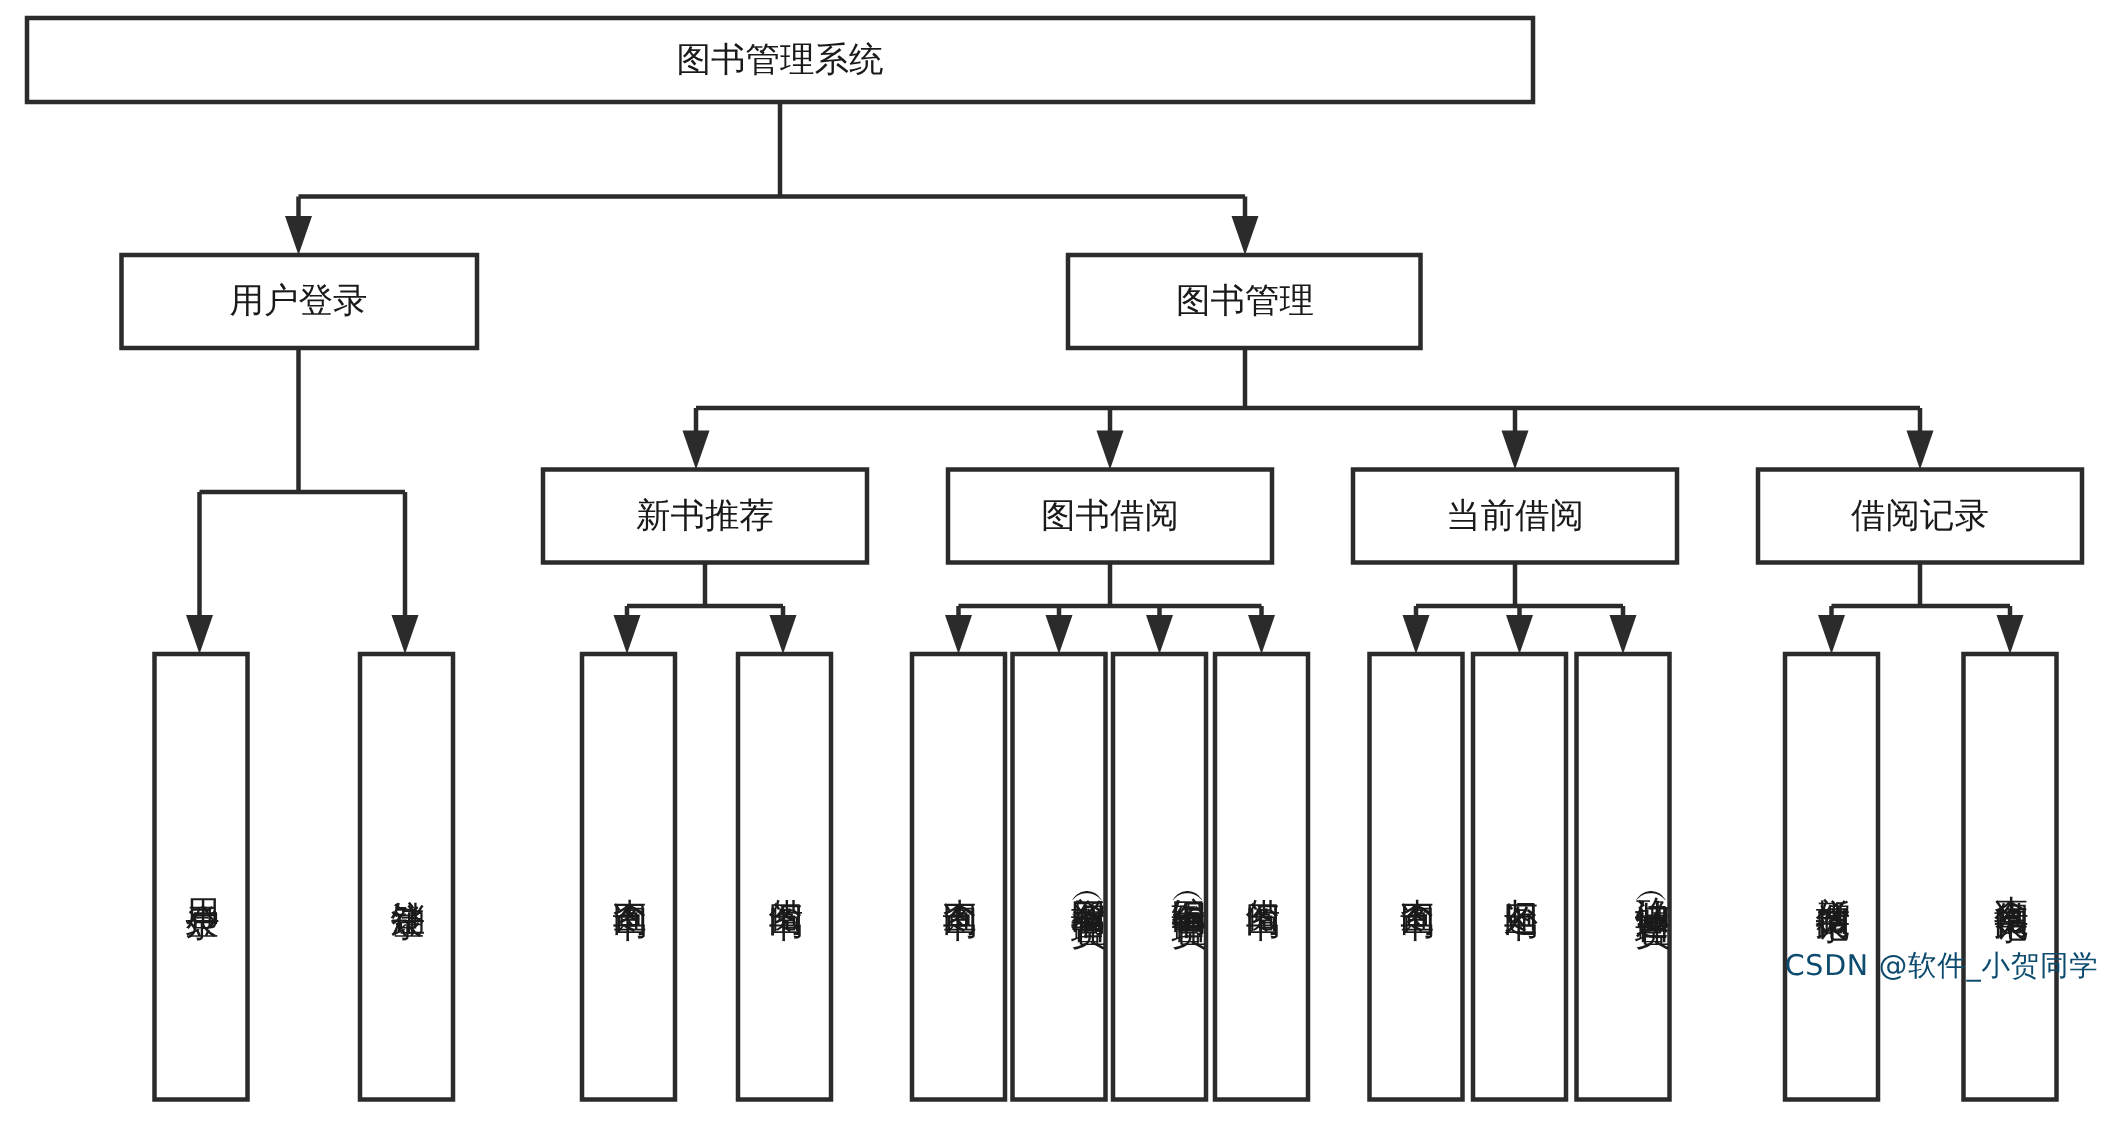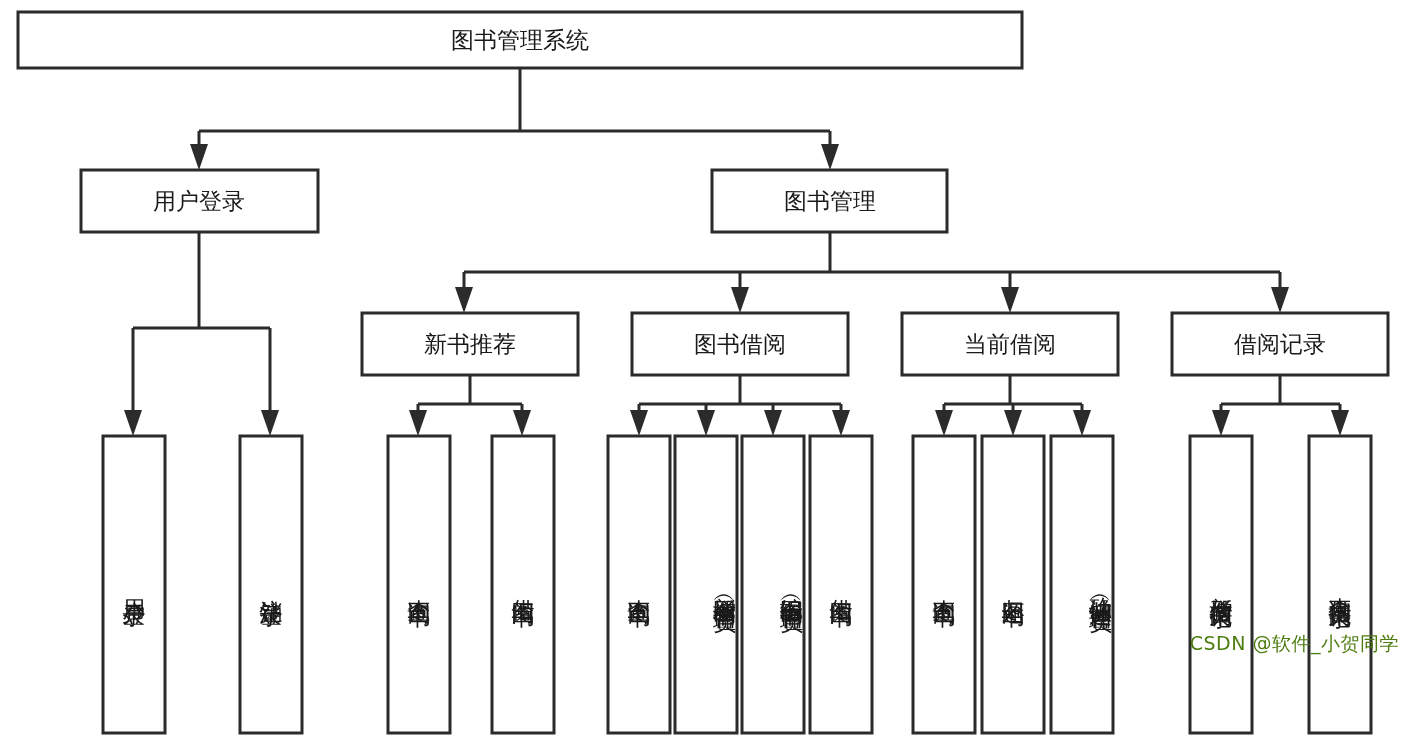--- a/index.html
+++ b/index.html
@@ -64,21 +64,21 @@
   }
   .node-label-v.centered {
     align-items: center;
   }
   .watermark {
     position: absolute;
     right: 6px;
     bottom: 4px;
     font-family: "DejaVu Sans", "Liberation Sans", sans-serif;
     font-size: 19px;
-    color: #4d7c0f;
+    color: #0c4a6e;
     white-space: nowrap;
     letter-spacing: 0.5px;
   }
 </style>
 </head>
 <body>
 
 <div id="diagram-root">
 
   <svg class="diagram-svg" viewBox="0 0 1405 747">

